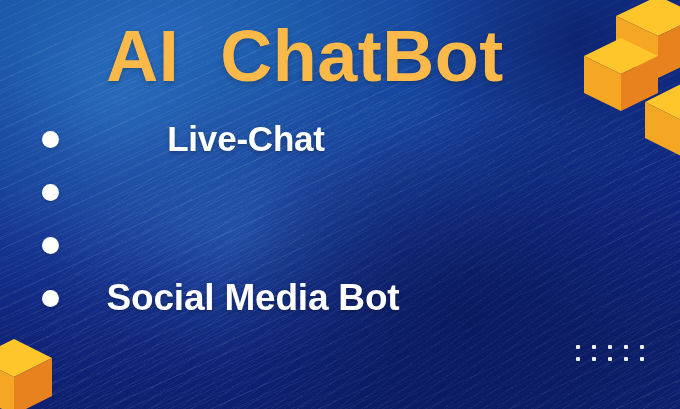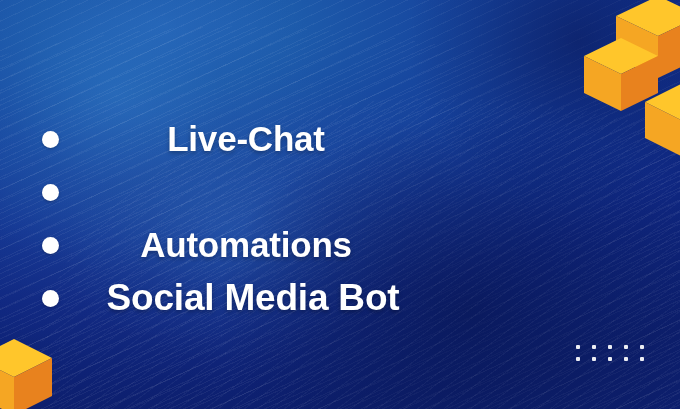--- a/index.html
+++ b/index.html
@@ -243,36 +243,36 @@
     <div class="dot"></div>
     <div class="dot"></div>
     <div class="dot"></div>
     <div class="dot"></div>
     <div class="dot"></div>
     <div class="dot"></div>
     <div class="dot"></div>
     <div class="dot"></div>
   </div>
 
+  <div class="title">AI  ChatBot</div>
 
   <div class="list">
 
     <div class="row">
       <span class="bullet"></span>
       <span class="row-label">Live-Chat</span>
     </div>
 
     <div class="row">
       <span class="bullet"></span>
     </div>
 
 
     <div class="row">
       <span class="bullet"></span>
-      <span class="row-label">Automations</span>
     </div>
 
     <div class="row wide">
       <span class="bullet"></span>
       <span class="row-label">Social Media Bot</span>
     </div>
 
   </div>
 
 </div>

